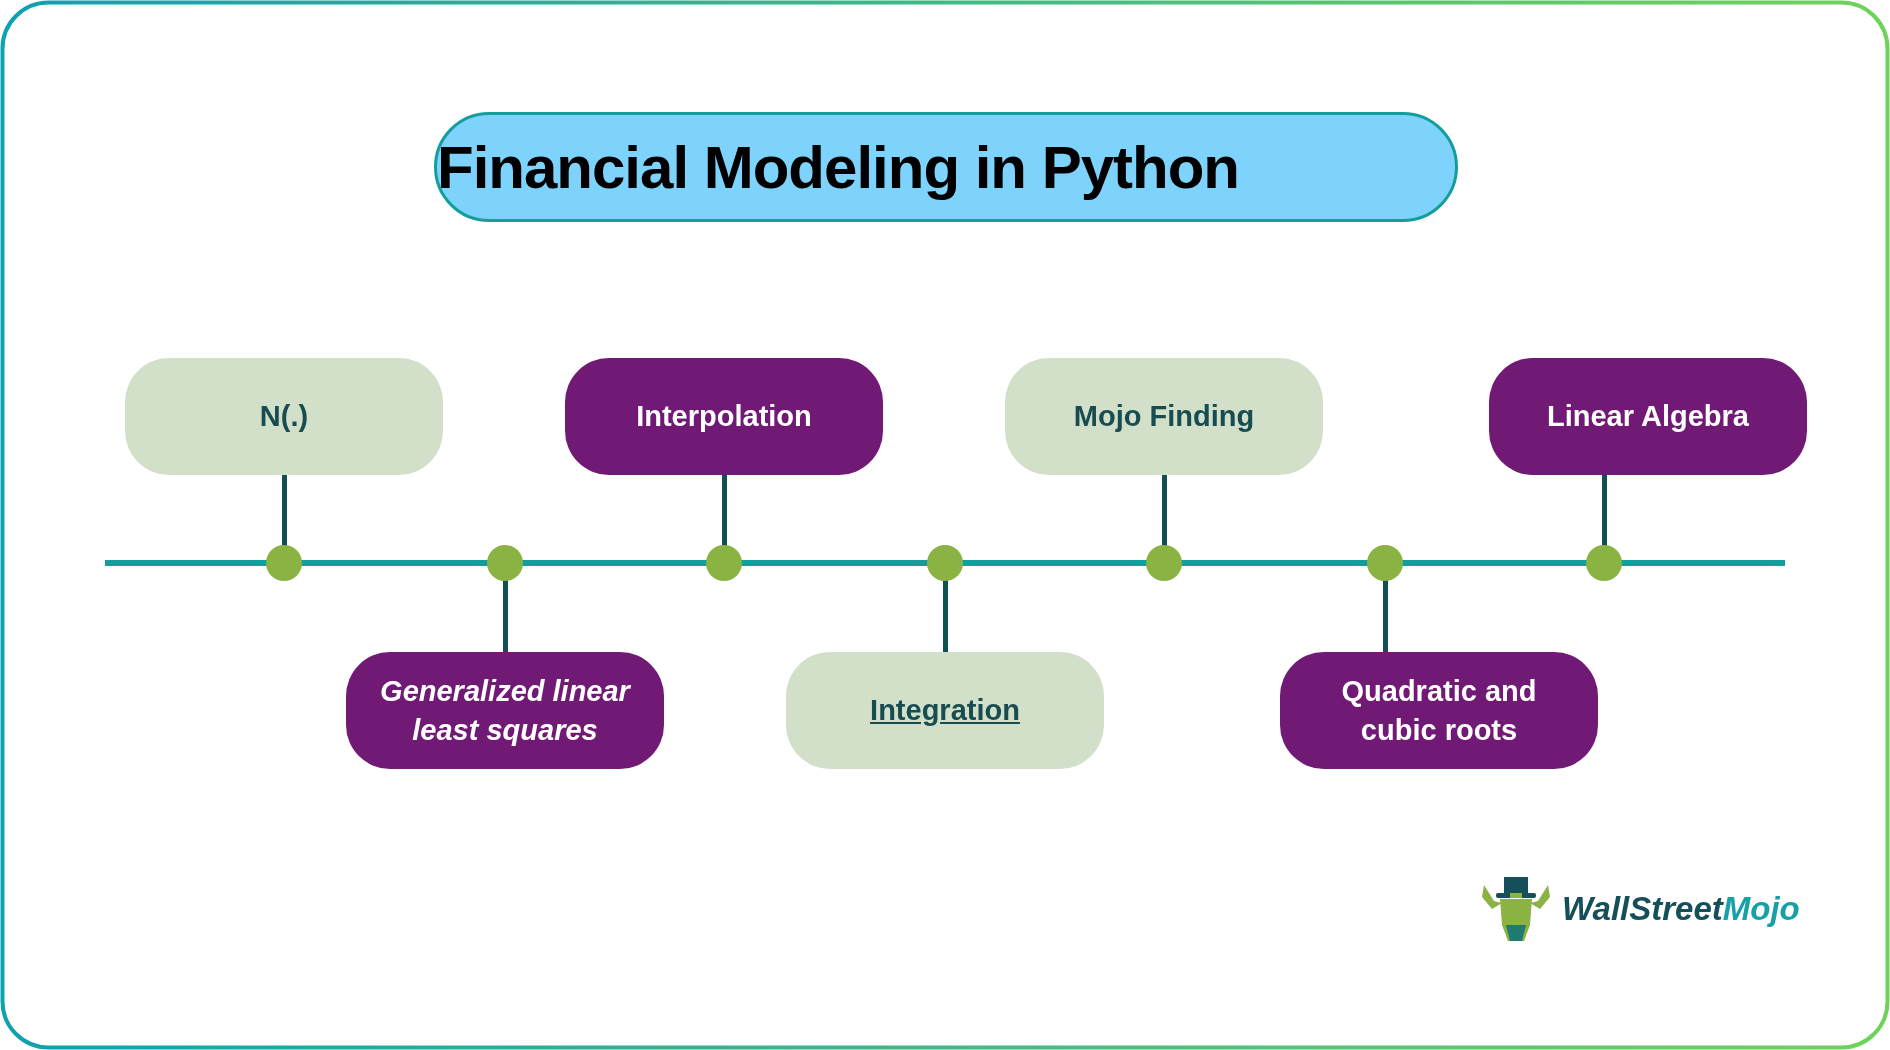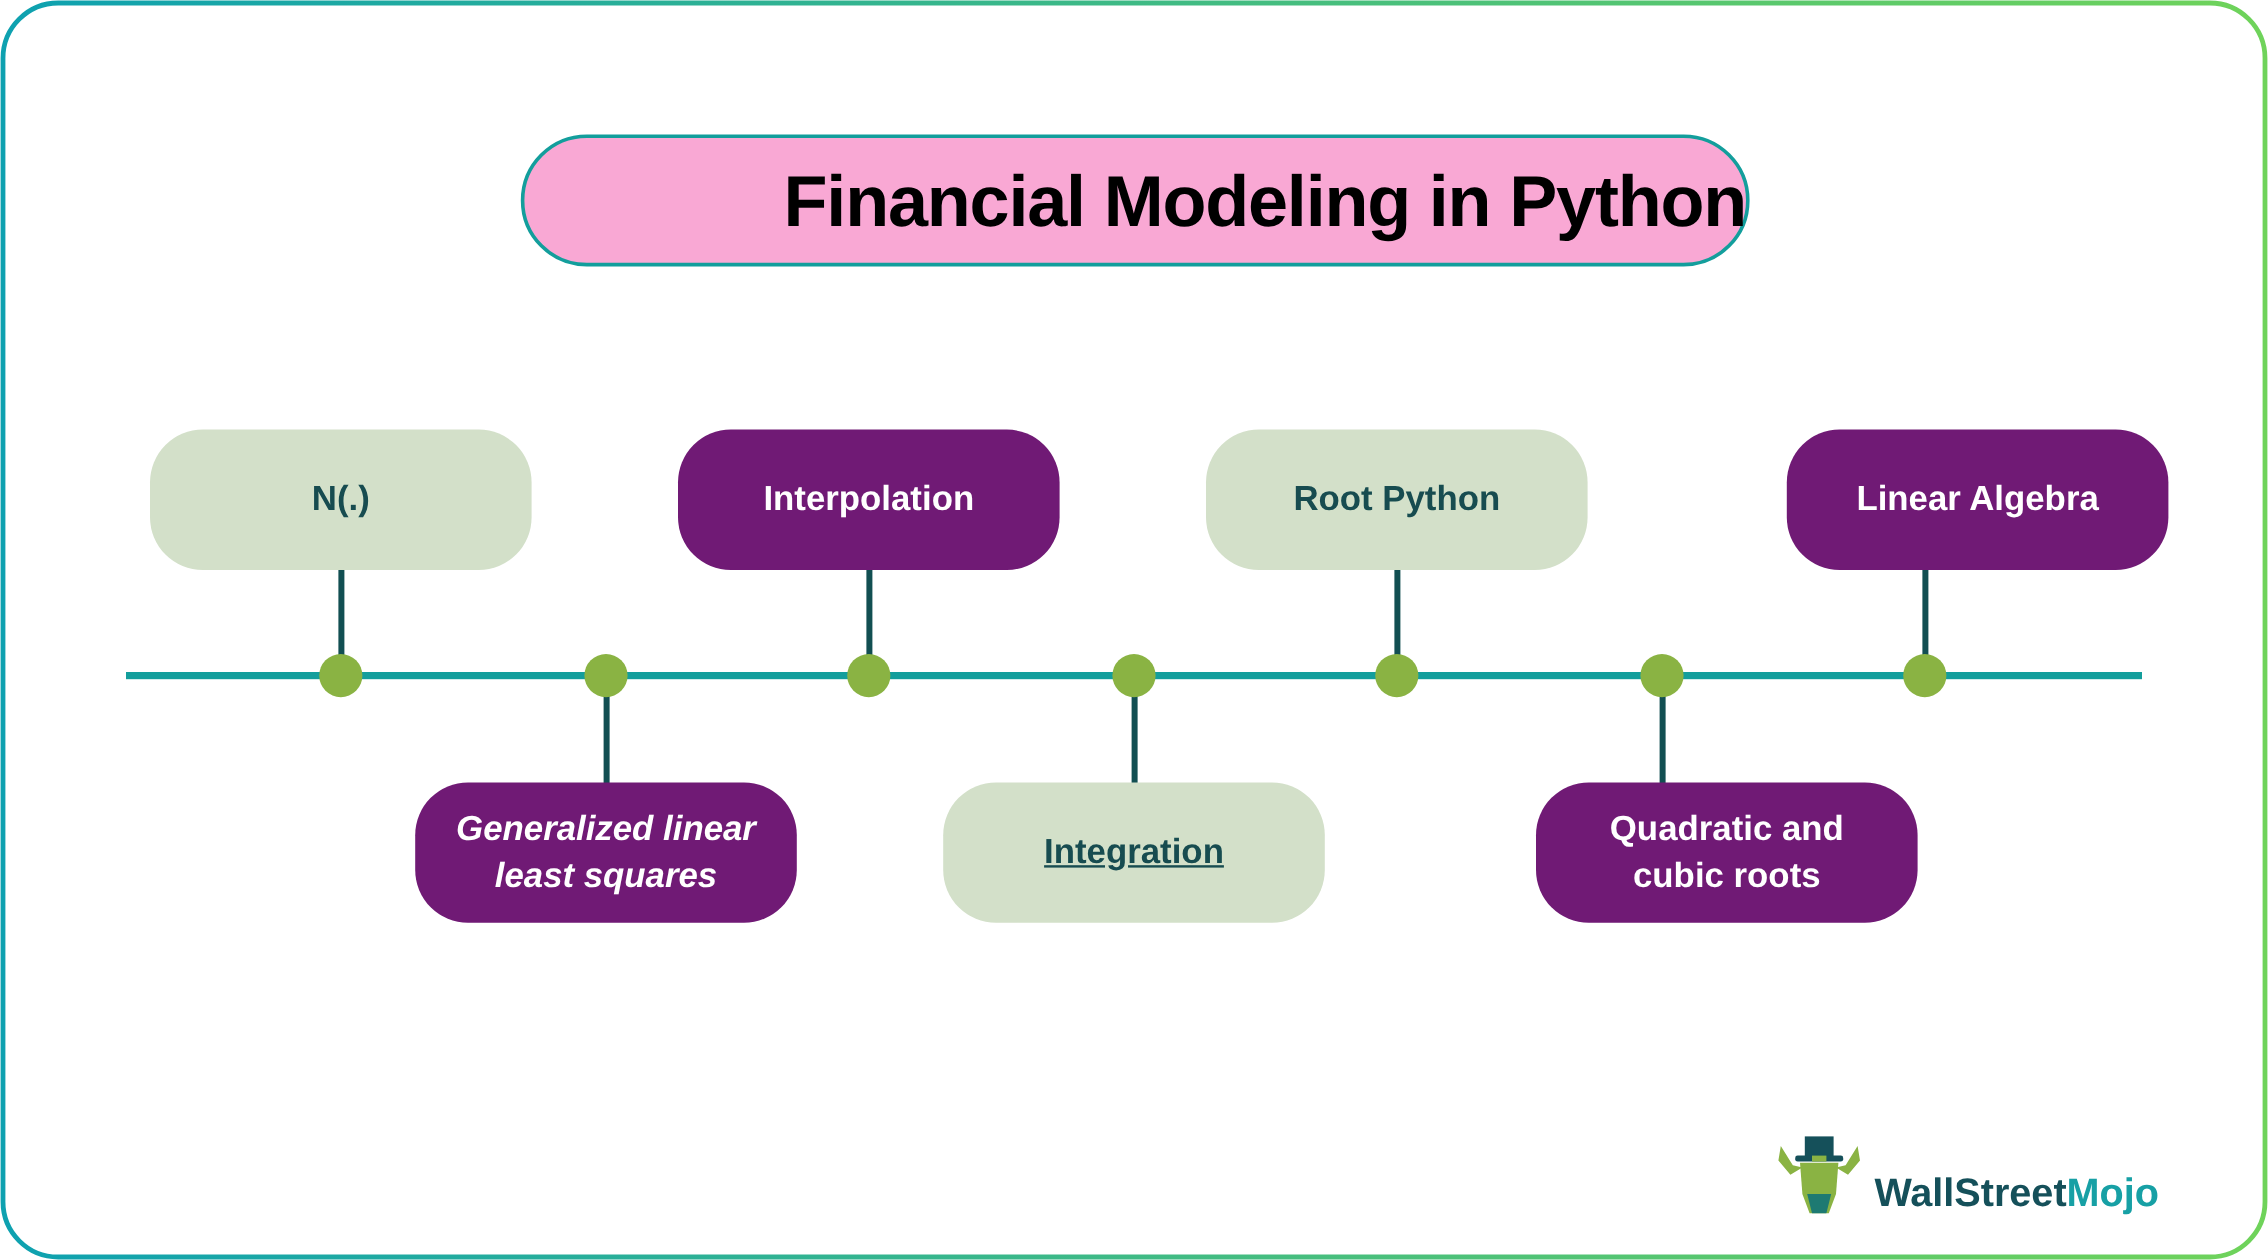--- a/index.html
+++ b/index.html
@@ -1,28 +1,28 @@
 <!DOCTYPE html>
 <html><head>
 <meta charset="utf-8">
 <style>
   html, body { margin:0; padding:0; background:#ffffff; }
   body { width:1890px; height:1050px; position:relative; overflow:hidden; font-family:"Liberation Sans", sans-serif; }
   .frame { position:absolute; left:0; top:0; width:1890px; height:1050px; }
-  .title-box { position:absolute; left:434px; top:112px; width:1018px; height:104px; border:3px solid #139e9c; border-radius:56px; background:#f9a8d4; display:flex; align-items:center; justify-content:flex-end; }
+  .title-box { position:absolute; left:434px; top:112px; width:1018px; height:104px; border:3px solid #139e9c; border-radius:56px; background:#7dd3fc; display:flex; align-items:center; justify-content:flex-start; }
   .title-text { font-size:60px; font-weight:bold; color:#000; letter-spacing:-1px; }
   .timeline { position:absolute; left:105px; top:560px; width:1680px; height:6px; background:#139e9c; }
   .dot { position:absolute; width:36px; height:36px; border-radius:50%; background:#8ab343; margin-left:-18px; top:545px; }
   .stem { position:absolute; width:5px; background:#124f52; margin-left:-2.5px; }
   .box { position:absolute; width:318px; height:117px; border-radius:44px; display:flex; align-items:center; justify-content:center; text-align:center; font-size:29px; font-weight:bold; line-height:39px; margin-left:-159px; }
   .box.dark { background:#701a75; color:#ffffff; }
   .box.light { background:#d3e0c9; color:#174c50; }
   .box.top { top:358px; }
   .box.bottom { top:652px; }
-  .logo { position:absolute; left:1480px; top:945px; display:flex; align-items:flex-end; }
+  .logo { position:absolute; left:1480px; top:875px; display:flex; align-items:center;font-style:italic; }
   .logo-text { font-size:33px; font-weight:bold; margin-left:10px; }
   .logo-text .a { color:#15505a; }
   .logo-text .b { color:#17a0a5; }
 </style>
 </head>
 <body>
 
 <svg class="frame" width="1890" height="1050">
   <defs>
     <linearGradient id="fg" x1="0" y1="0" x2="1" y2="0">
@@ -55,21 +55,21 @@
       <span>Interpolation</span>
     </div>
     <div class="stem" style="left: 945px; top: 575px; height: 80px;"></div>
     <div class="dot" style="left: 945px;"></div>
     <div class="box light bottom" style="left: 945px; text-decoration: underline;">
       <span>Integration</span>
     </div>
     <div class="stem" style="left: 1164px; top: 470px; height: 80px;"></div>
     <div class="dot" style="left: 1164px;"></div>
     <div class="box light top" style="left: 1164px;">
-      <span>Root Python</span>
+      <span>Mojo Finding</span>
     </div>
     <div class="stem" style="left: 1385px; top: 575px; height: 80px;"></div>
     <div class="dot" style="left: 1385px;"></div>
     <div class="box dark bottom" style="left: 1439px;">
       <span style="max-width: 250px;">Quadratic and cubic roots</span>
     </div>
     <div class="stem" style="left: 1604px; top: 470px; height: 80px;"></div>
     <div class="dot" style="left: 1604px;"></div>
     <div class="box dark top" style="left: 1648px;">
       <span>Linear Algebra</span>

